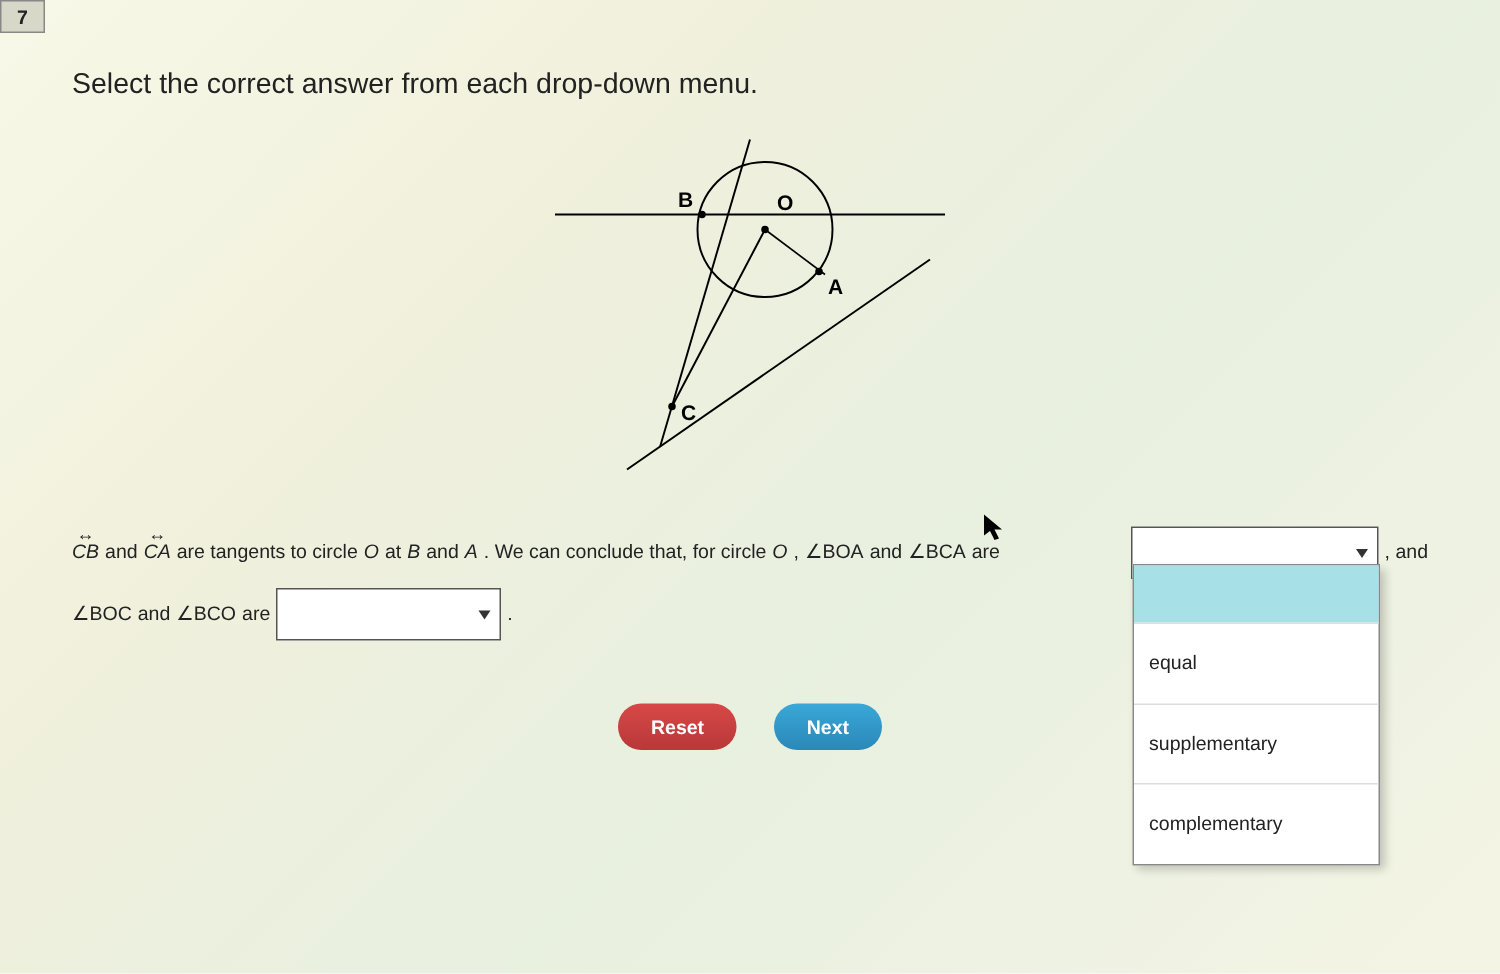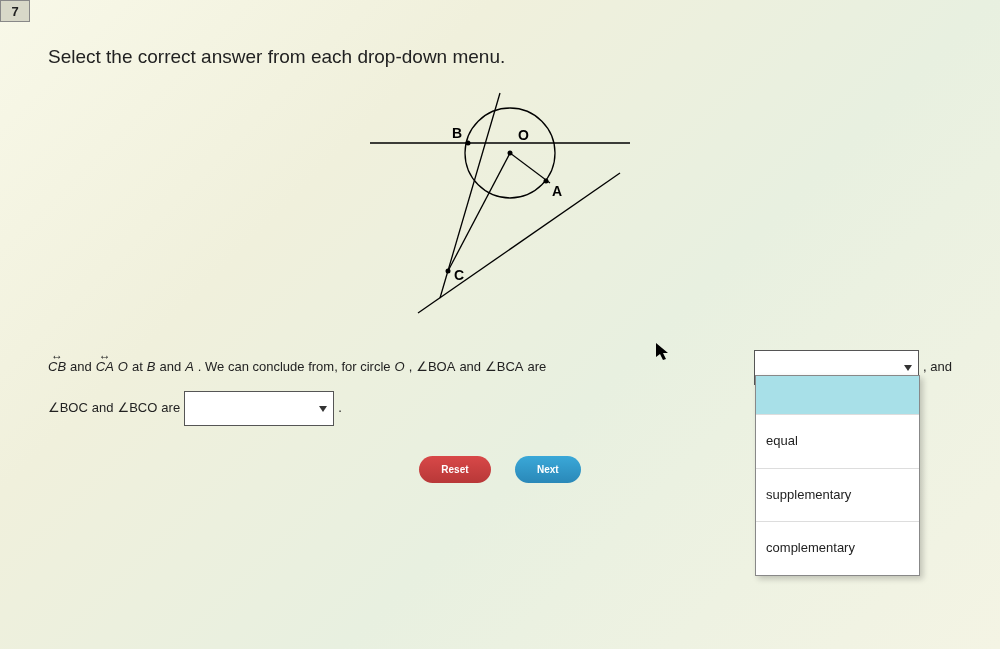--- a/index.html
+++ b/index.html
@@ -101,25 +101,25 @@
     }
     .buttons {
       text-align: center;
       margin-top: 30px;
     }
     .btn {
       display: inline-block;
       padding: 8px 22px;
       border-radius: 18px;
       color: #fff;
-      font-size: 10px;
+      font-size: 13px;
       font-weight: bold;
       cursor: pointer;
       border: none;
-      margin: 0 10px;
+      margin: 12px 10px;
     }
     .btn-reset { background: linear-gradient(#d84848, #b83838); }
     .btn-next { background: linear-gradient(#3aa8d8, #2a88b8); }
     .cursor-icon {
       position: absolute;
       left: 655px;
       top: 342px;
       font-size: 18px;
       color: #000;
     }
@@ -156,26 +156,27 @@
   <svg width="16" height="20" viewBox="0 0 16 20">
       <path d="M1 1 L1 15 L5 12 L8 18 L11 17 L8 11 L13 11 Z" fill="#000"></path>
     </svg>
 </span>
 
 <div class="question-text">
   <div class="first-line">
     <span class="line-arrows">CB</span>
     <span> and </span>
     <span class="line-arrows">CA</span>
+    <span> are tangents to circle </span>
     <span class="italic">O</span>
     <span> at </span>
     <span class="italic">B</span>
     <span> and </span>
     <span class="italic">A</span>
-    <span>. We can conclude from, for circle </span>
+    <span>. We can conclude that, for circle </span>
     <span class="italic">O</span>
     <span>, </span>
     <span class="angle-sym">∠BOA</span>
     <span> and </span>
     <span class="angle-sym">∠BCA</span>
     <span> are </span>
     <span style="flex:1"></span>
     <span class="dropdown wide">
       <div class="dropdown-list">
         <div class="opt blank"></div>

